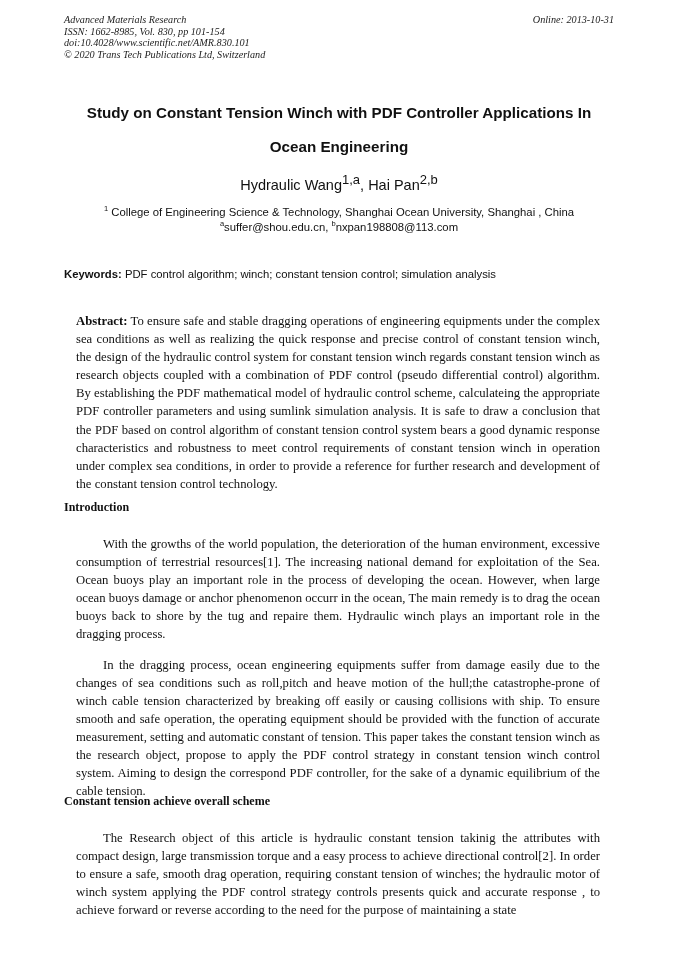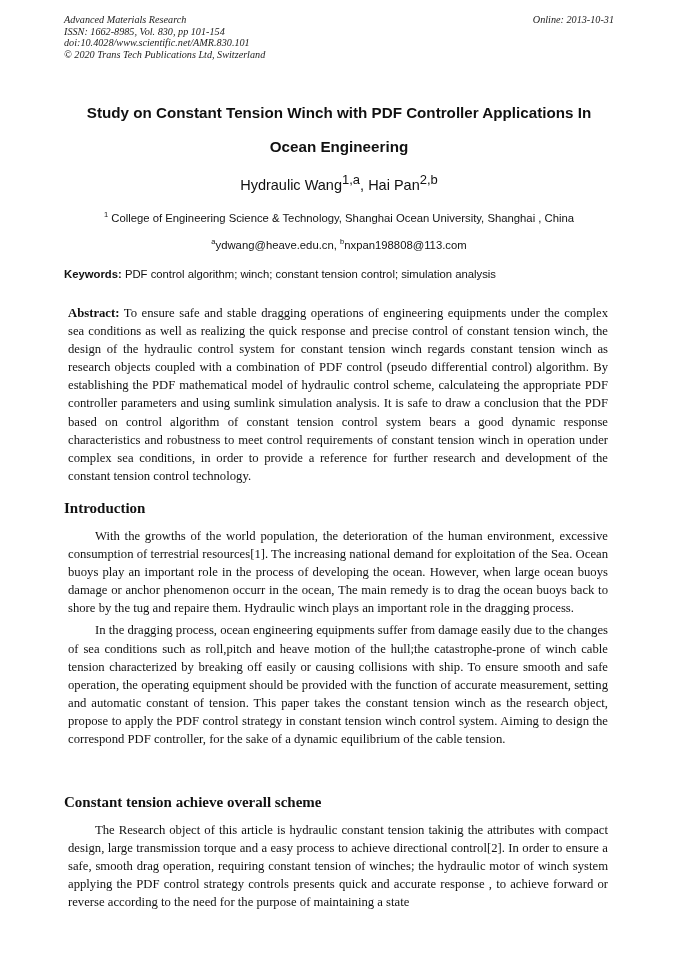--- a/index.html
+++ b/index.html
@@ -4,29 +4,29 @@
 <style>
   html, body { margin: 0; padding: 0; background: #ffffff; }
   body { width: 678px; height: 959px; position: relative; overflow: hidden; color: #111; }
   .page { position: absolute; left: 0; top: 0; width: 678px; height: 959px; background: #fff; }
   .hdr { position: absolute; top: 14px; left: 64px; right: 64px; font-family: "Liberation Serif", serif; font-style: italic; font-size: 10.2px; line-height: 11.6px; color: #222; }
   .hdr-left { position: absolute; left: 0; top: 0; }
   .hdr-right { position: absolute; right: 0; top: 0; }
   .title { position: absolute; top: 96px; left: 40px; right: 40px; text-align: center; font-family: "Liberation Sans", sans-serif; font-weight: bold; font-size: 15.2px; line-height: 34px; color: #111; }
   .authors { position: absolute; top: 172px; left: 0; right: 0; text-align: center; font-family: "Liberation Sans", sans-serif; font-size: 14.5px; color: #111; }
   .authors sup { font-size: 13px; }
-  .affil { position: absolute; top: 203px; left: 0; right: 0; text-align: center; font-family: "Liberation Sans", sans-serif; font-size: 11.3px; line-height: 24px; color: #111; }
+  .affil { position: absolute; top: 203px; left: 0; right: 0; text-align: center; font-family: "Liberation Sans", sans-serif; font-size: 11.3px; line-height: 12px; color: #111; }
   .affil sup { font-size: 7.5px; }
   .keywords { position: absolute; top: 268px; left: 64px; right: 64px; font-family: "Liberation Sans", sans-serif; font-size: 11.3px; color: #111; }
   .keywords b { font-weight: bold; }
   .body-text { position: absolute; left: 64px; width: 548px; font-family: "Liberation Serif", serif; font-size: 12.7px; line-height: 18.1px; text-align: justify; color: #111; }
   .body-text b { font-weight: bold; }
   .indent { text-indent: 27px; }
-  .section-head { position: absolute; left: 64px; font-family: "Liberation Serif", serif; font-weight: bold; font-size: 15px; color: #111; }
-  p { margin: 4px; }
+  .section-head { position: absolute; left: 64px; font-family: "Liberation Serif", serif; font-weight: bold; font-size: 12px; color: #111; }
+  p { margin: 12px; }
 </style>
 </head>
 <body>
 
 <div class="page">
 
   <div class="hdr">
     <div class="hdr-left">
       <div>Advanced Materials Research</div>
       <div>ISSN: 1662-8985, Vol. 830, pp 101-154</div>
@@ -40,21 +40,21 @@
     <div>Study on Constant Tension Winch with PDF Controller Applications In</div>
     <div>Ocean Engineering</div>
   </div>
 
   <div class="authors">
     <span>Hydraulic Wang</span><sup>1,a</sup><span>, </span><span>Hai Pan</span><sup>2,b</sup>
   </div>
 
   <div class="affil">
     <div><sup>1</sup> <span>College of Engineering Science &amp; Technology, Shanghai Ocean University, Shanghai , China</span></div>
-    <div><sup>a</sup><span>ydwang@heave.edu.cn</span><span>, </span><sup>b</sup><span>nxpan198808@113.com</span></div>
+    <div><sup>a</sup><span>suffer@shou.edu.cn</span><span>, </span><sup>b</sup><span>nxpan198808@113.com</span></div>
   </div>
 
   <div class="keywords">
     <b>Keywords:</b> <span>PDF control algorithm; winch; constant tension control; simulation analysis</span>
   </div>
 
   <div class="body-text" style="top:300px;">
     <p><b>Abstract:</b> <span>To ensure safe and stable dragging operations of engineering equipments under the complex sea conditions as well as realizing the quick response and precise control of constant tension winch, the design of the hydraulic control system for constant tension winch regards constant tension winch as research objects coupled with a combination of PDF control (pseudo differential control) algorithm. By establishing the PDF mathematical model of hydraulic control scheme, calculateing the appropriate PDF controller parameters and using sumlink simulation analysis. It is safe to draw a conclusion that the PDF based on control algorithm of constant tension control system bears a good dynamic response characteristics and robustness to meet control requirements of constant tension winch in operation under complex sea conditions, in order to provide a reference for further research and development of the constant tension control technology.</span></p>
   </div>
 

